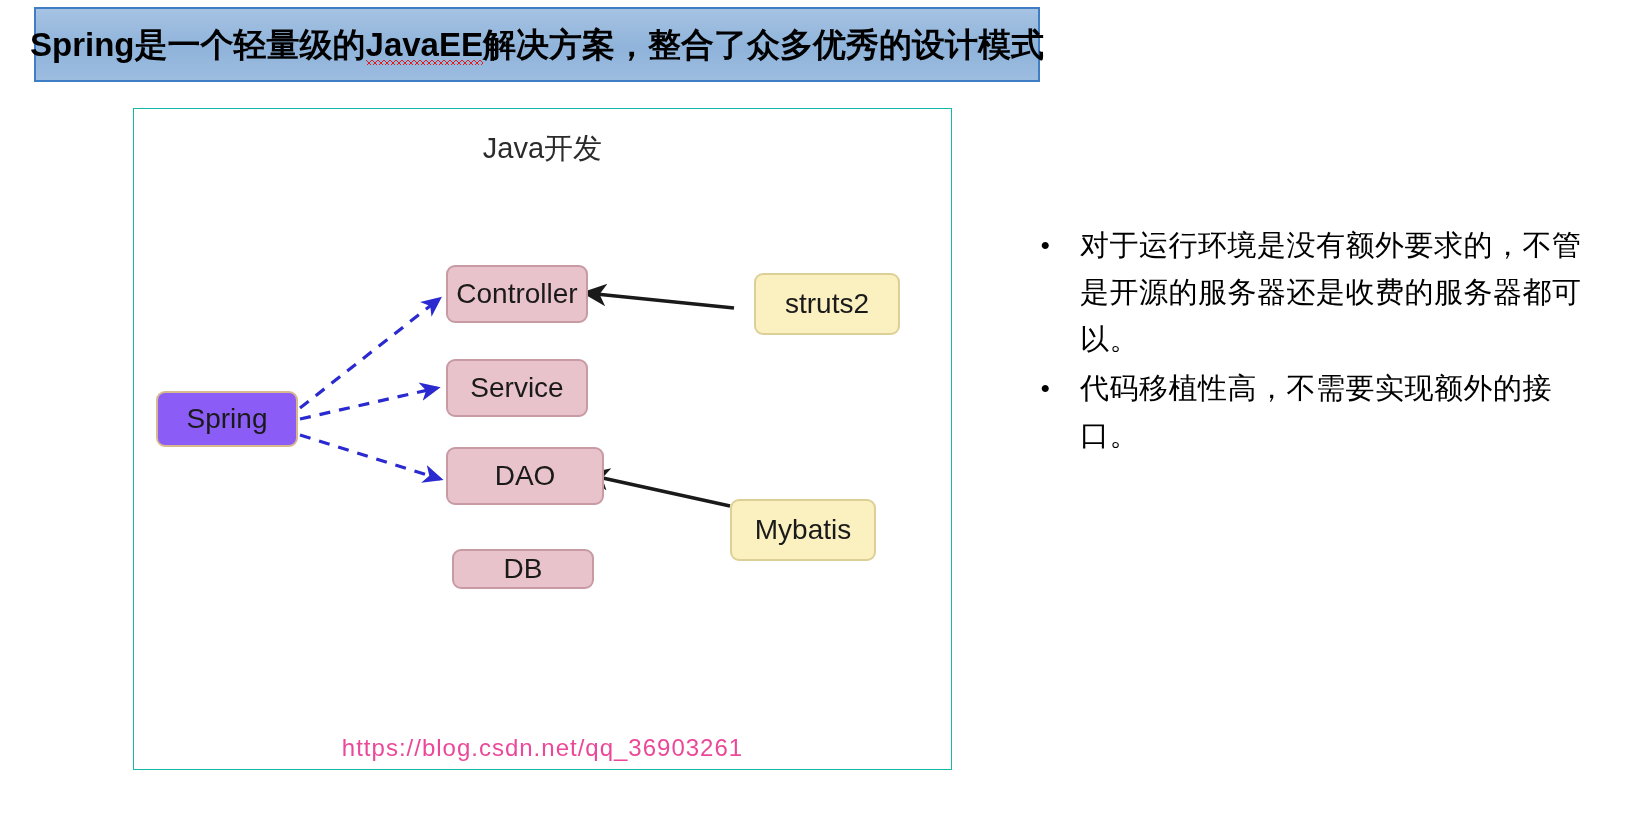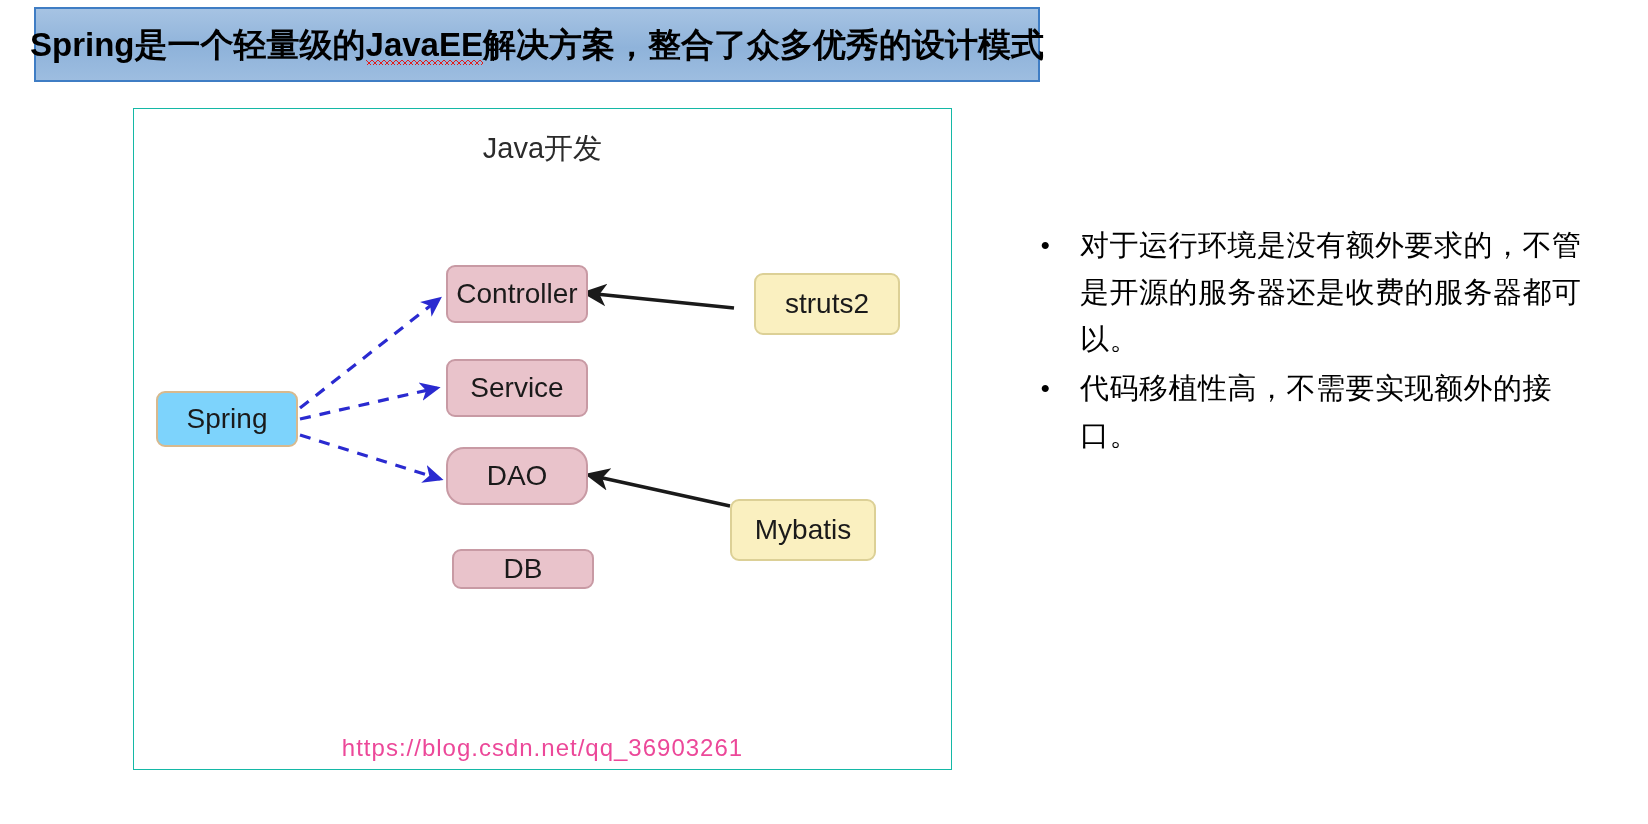--- a/index.html
+++ b/index.html
@@ -90,21 +90,21 @@
     font-size: 28px;
     color: #1a1a1a;
     white-space: nowrap;
     z-index: 3;
   }
   .node-pink {
     background: #e9c3cb;
     border: 2px solid #c89aa4;
   }
   .node-peach {
-    background: #7dd3fc;
+    background: #8b5cf6;
     border: 2px solid #d8b98d;
   }
   .node-yellow {
     background: #faf0c0;
     border: 2px solid #dcd096;
   }
 
   #svg-edges {
     position: absolute;
     left: 0;
@@ -191,21 +191,21 @@
 
     <path d="M 596 397 L 455 366" fill="none" stroke="#1a1a1a" stroke-width="3.4" marker-end="url(#arrow-black)"></path>
   </svg>
 
   <div class="node node-peach" style="left:22px; top:282px; width:142px; height:56px;">Spring</div>
 
   <div class="node node-pink" style="left:312px; top:156px; width:142px; height:58px;">Controller</div>
 
   <div class="node node-pink" style="left:312px; top:250px; width:142px; height:58px;">Service</div>
 
-  <div class="node node-pink" style="left:312px; top:338px; width:142px; height:58px;border-radius:18px;">DAO</div>
+  <div class="node node-pink" style="left:312px; top:338px; width:158px; height:58px;">DAO</div>
 
   <div class="node node-pink" style="left:318px; top:440px; width:142px; height:40px;">DB</div>
 
   <div class="node node-yellow" style="left:600px; top:164px; width:146px; height:62px;margin-left:20px;">struts2</div>
 
   <div class="node node-yellow" style="left:596px; top:376px; width:146px; height:62px;margin-top:14px;">Mybatis</div>
 
 </div>
 
 <div id="bullet-panel">

